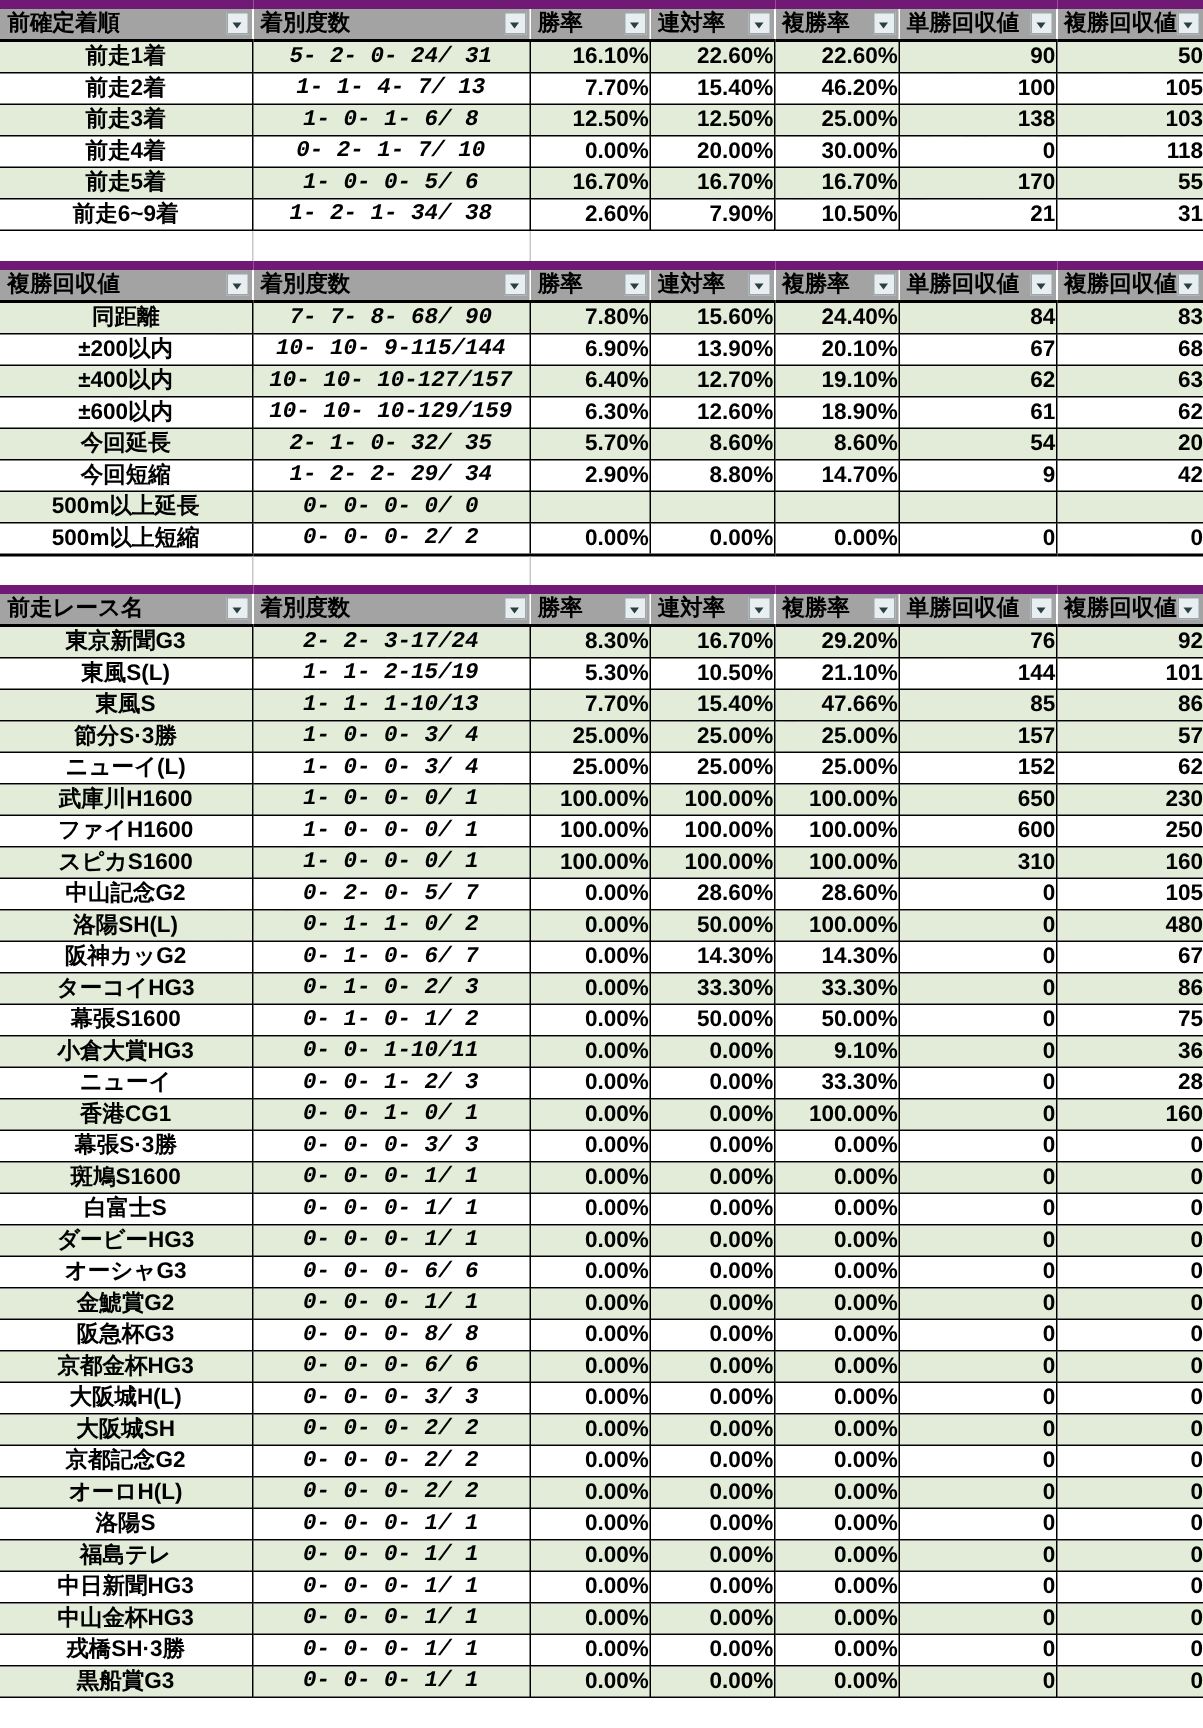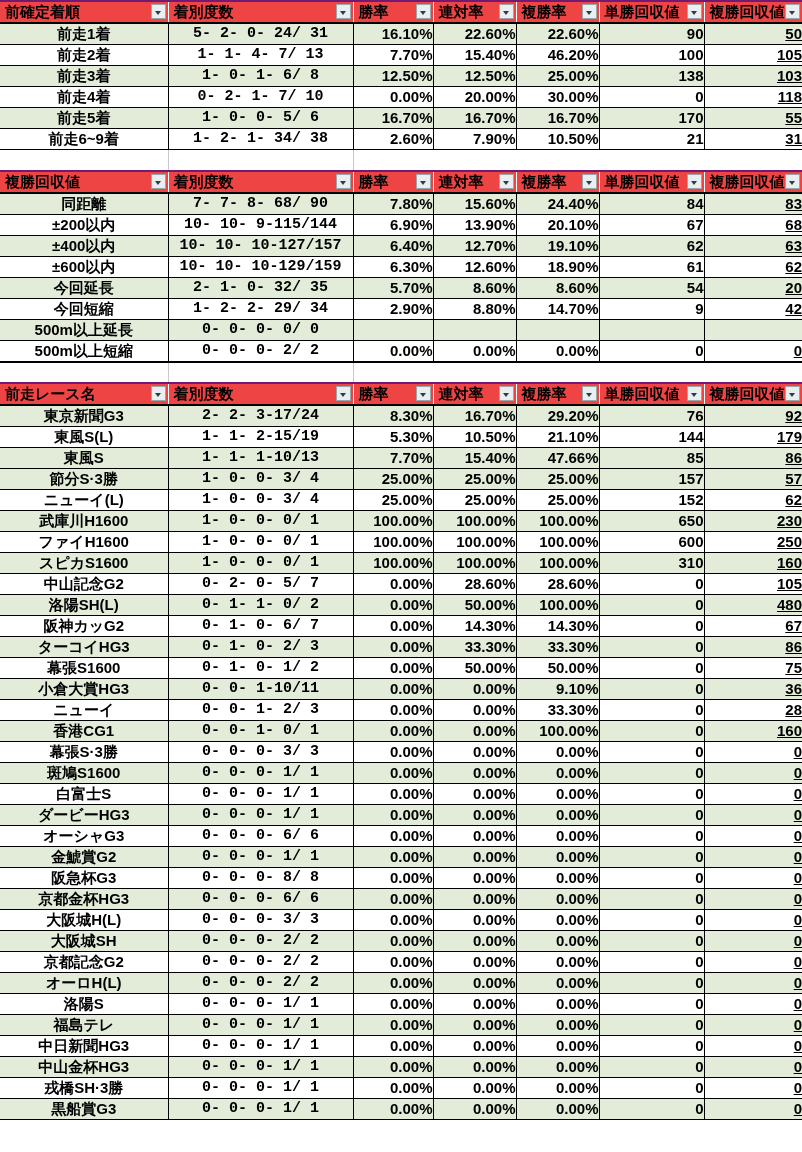--- a/index.html
+++ b/index.html
@@ -56,23 +56,23 @@
     font-size: 15px;
     font-weight: bold;
     color: #000000;
     overflow: hidden;
     white-space: nowrap;
     box-sizing: border-box;
   }
 
   
   .hdr td {
-    background: #ef4444;
+    background: #a3a3a3;
     color: #ffffff;
-    border-top: 2px solid #701a75;
+    border-top: 6px solid #701a75;
     border-bottom: 2px solid #000000;
     border-right: 1px solid #ffffff;
     font-size: 15px;
     font-weight: bold;
     position: relative;
   }
   .hdr td:last-child { border-right: none; }
   .hdr .hl {
     display: inline-block;
     padding-left: 5px;
@@ -98,27 +98,27 @@
     border-right: 3.5px solid transparent;
     border-top: 4px solid #2c3e45;
   }
 
   
   .drow td {
     border-bottom: 1px solid #000000;
     border-right: 1px solid #000000;
   }
   .drow td.c0 { border-left: none; }
-  .drow td:last-child { border-right: none; text-decoration: underline; }
+  .drow td:last-child { border-right: none; }
   .drow.even td { background: #ffffff; }
   .drow.odd  td { background: #e2ecd8; }
   .drow.last td { border-bottom: 2px solid #000000; }
 
   .c0 { text-align: center;  padding-left: 4px; }
-  .c1 { text-align: center; font-family: "Liberation Mono", "DejaVu Sans Mono", monospace; font-size: 15px; letter-spacing: 0px;}
+  .c1 { text-align: center; font-family: "Liberation Mono", "DejaVu Sans Mono", monospace; font-size: 15px; letter-spacing: 0px; font-style: italic;}
   .cn { text-align: right; padding-right: 3px; }
 
   .spacer td {
     height: 20px;
     background: #ffffff;
     border: none;
   }
   .spacer td.sv { border-right: 1px solid #c8c8c8; }
 </style>
 </head>
@@ -349,21 +349,21 @@
           <td class="cn">76</td>
           <td class="cn">92</td>
         </tr>
         <tr class="drow even">
           <td class="c0">東風S(L)</td>
           <td class="c1">1- 1- 2-15/19</td>
           <td class="cn">5.30%</td>
           <td class="cn">10.50%</td>
           <td class="cn">21.10%</td>
           <td class="cn">144</td>
-          <td class="cn">179</td>
+          <td class="cn">101</td>
         </tr>
         <tr class="drow odd">
           <td class="c0">東風S</td>
           <td class="c1">1- 1- 1-10/13</td>
           <td class="cn">7.70%</td>
           <td class="cn">15.40%</td>
           <td class="cn">47.66%</td>
           <td class="cn">85</td>
           <td class="cn">86</td>
         </tr>

